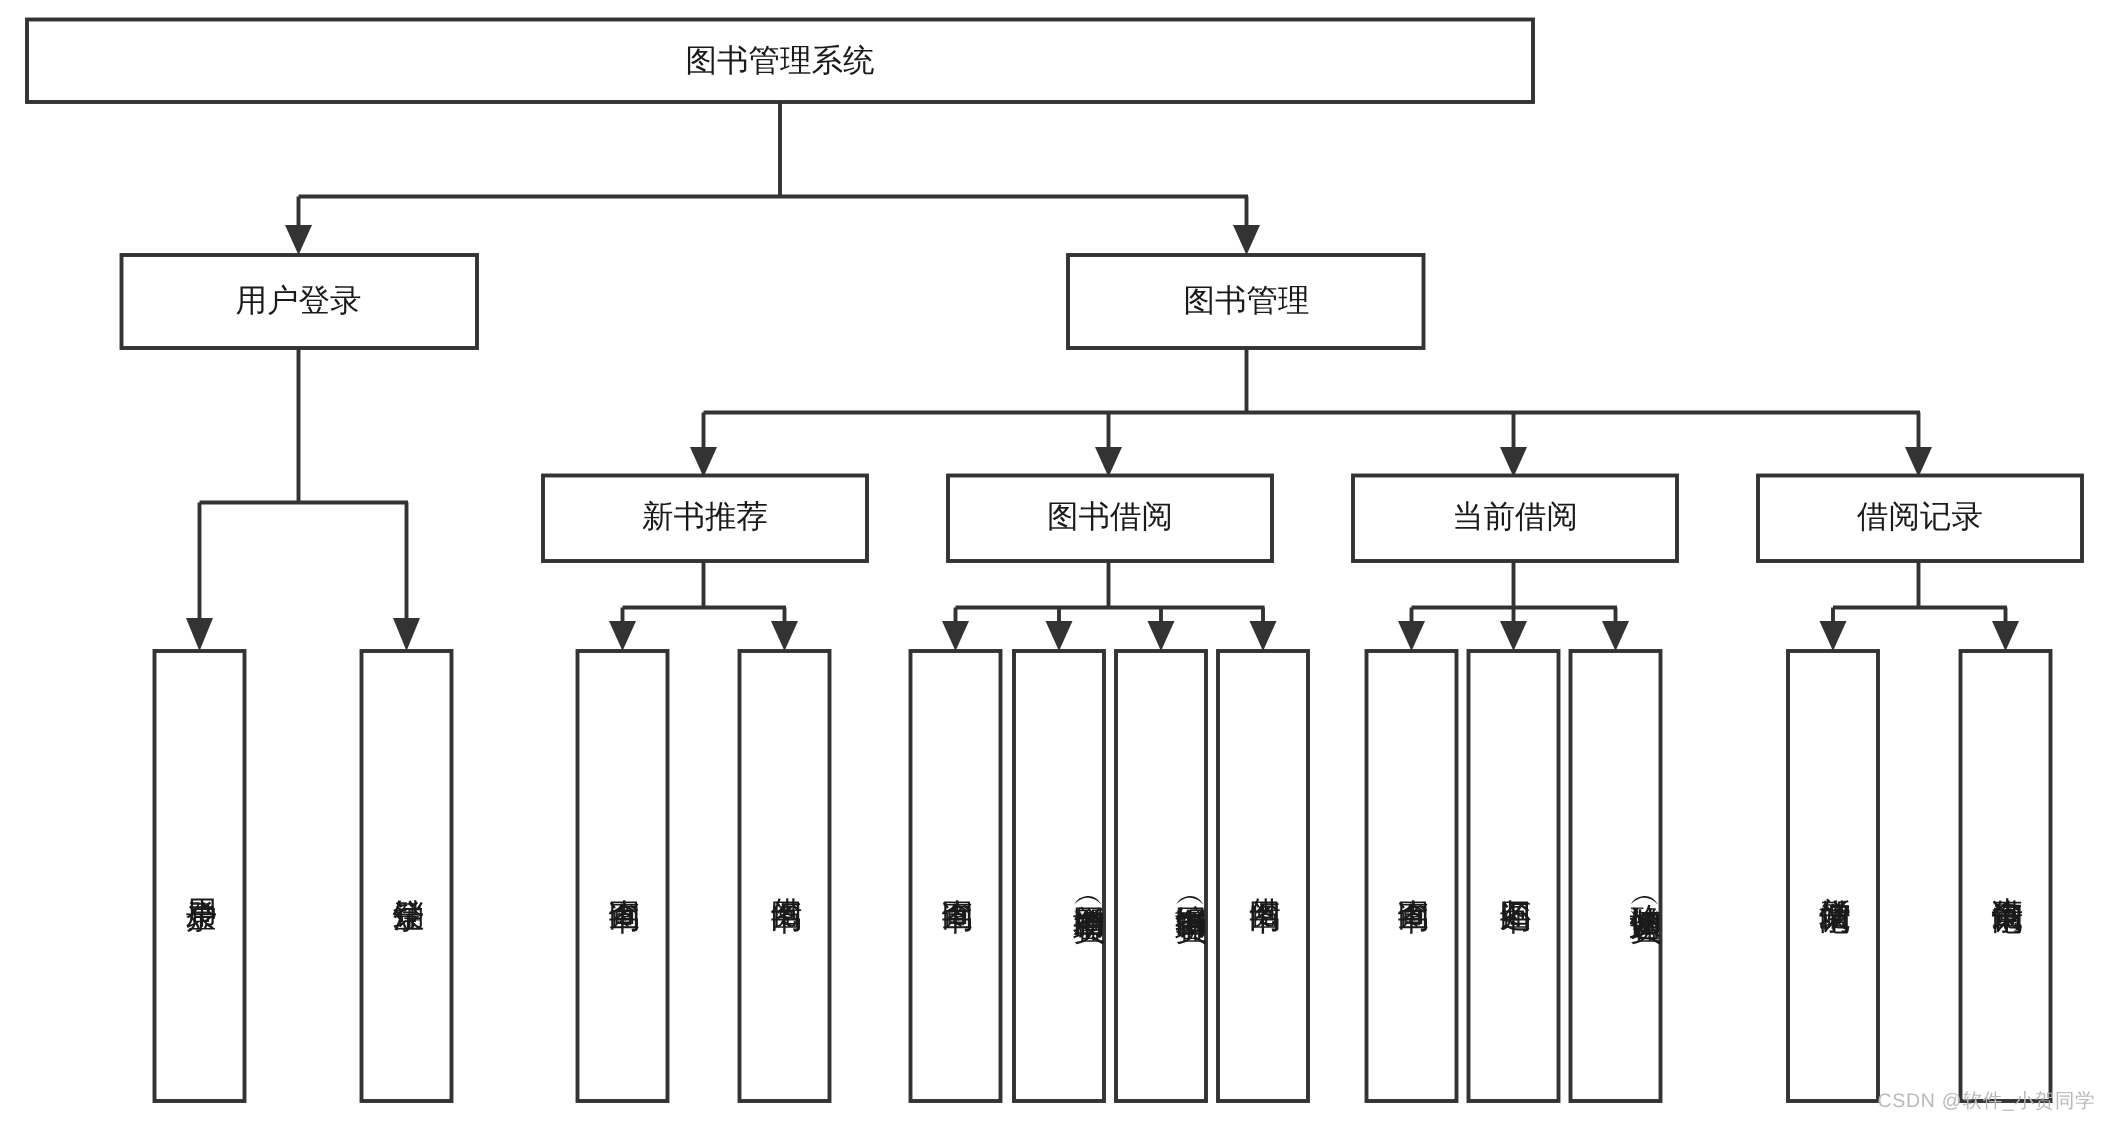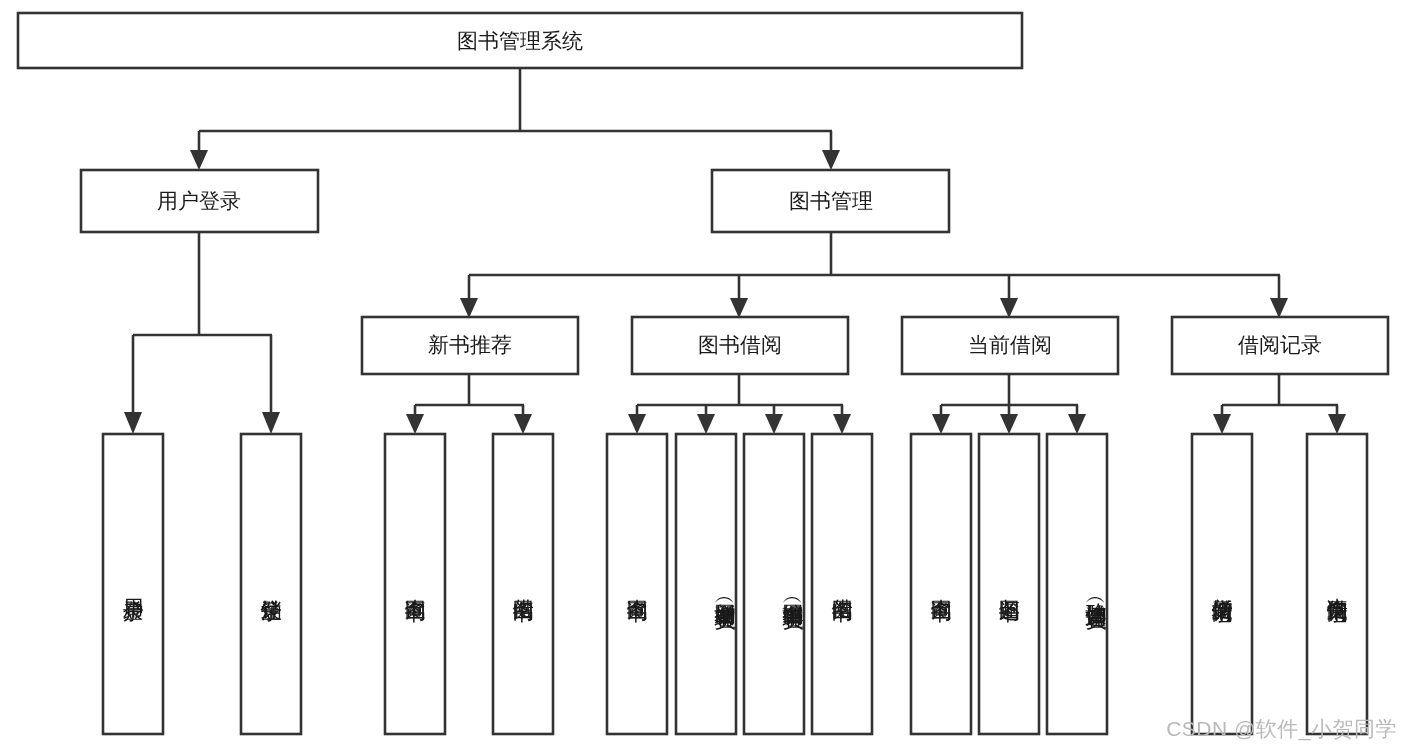--- a/index.html
+++ b/index.html
@@ -61,21 +61,21 @@
     justify-content: center;
     text-align: center;
     white-space: nowrap;
     pointer-events: none;
   }
   .watermark {
     position: absolute;
     right: 8px;
     bottom: 4px;
     font-family: "Liberation Sans", "DejaVu Sans", sans-serif;
-    font-size: 21px;
+    font-size: 13px;
     color: #b9b9b9;
     white-space: nowrap;
     letter-spacing: 0.5px;
   }
 </style>
 </head>
 <body>
 
 <div id="diagram-root">
 

